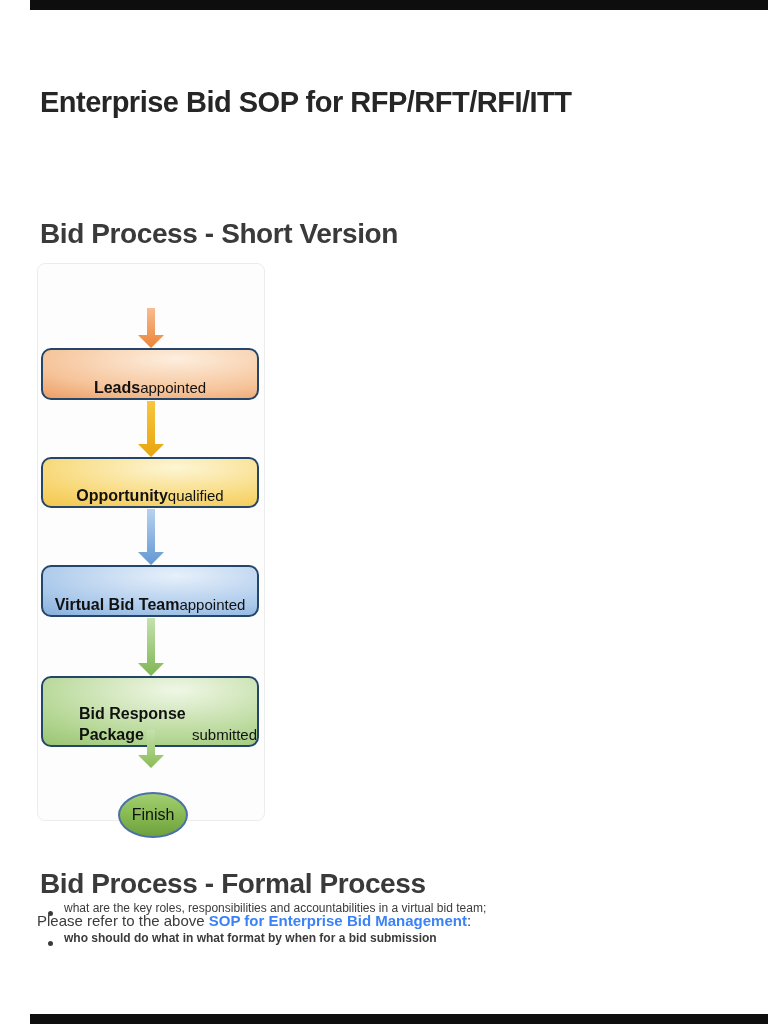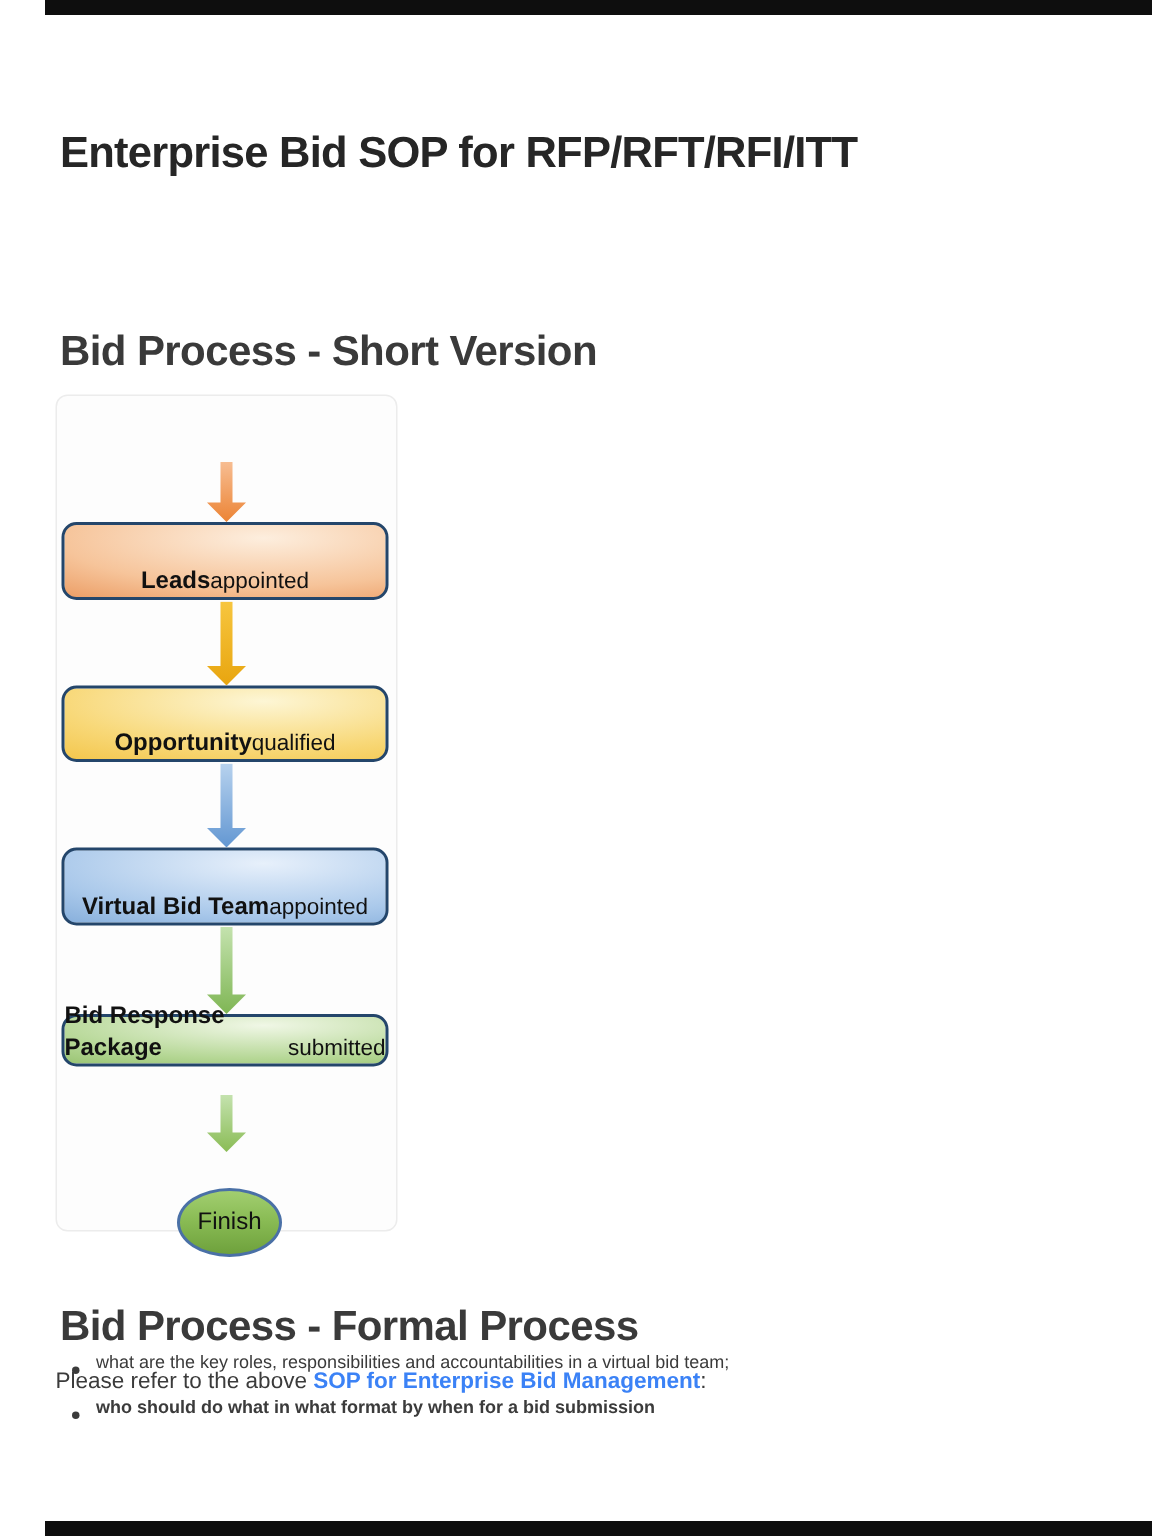--- a/index.html
+++ b/index.html
@@ -56,22 +56,22 @@
     line-height:21px;color:#111;
   }
   .node-box .t1{font-size:16px;font-weight:bold;}
   .node-box .t2{font-size:15px;}
   .box-leads{top:84px;height:52px;
     background:radial-gradient(140% 150% at 62% 18%, #fdeede 0%, #f6c49a 45%, #e0722a 100%);}
   .box-opportunity{top:193px;height:51px;
     background:radial-gradient(140% 150% at 62% 18%, #fdf6d5 0%, #f8d878 45%, #eeb21a 100%);}
   .box-vbt{top:301px;height:52px;
     background:radial-gradient(140% 150% at 62% 18%, #e7f0fb 0%, #a9c8ea 48%, #5b8fc9 100%);}
-  .box-brp{top:412px;height:35px;
-    background:radial-gradient(140% 150% at 62% 18%, #f0f7e6 0%, #b5d795 48%, #76ac47 100%);}
+  .box-brp{top:412px;height:71px;
+    background:radial-gradient(140% 150% at 62% 18%, #f0f7e6 0%, #b5d795 48%, #76ac47 100%);padding-left:36px;}
 
   .flow-arrow{
     position:absolute;left:100px;width:26px;
     clip-path:polygon(9px 0, 17px 0, 17px calc(100% - 13px), 26px calc(100% - 13px),
                       13px 100%, 0 calc(100% - 13px), 9px calc(100% - 13px));
     filter:drop-shadow(0 0 1px rgba(0,0,0,0.18));
   }
   .arrow-1{top:44px;height:40px;background:linear-gradient(180deg,#f7bd92 0%,#ec8435 100%);}
   .arrow-2{top:137px;height:56px;background:linear-gradient(180deg,#f7c63f 0%,#e8a50f 100%);}
   .arrow-3{top:245px;height:56px;background:linear-gradient(180deg,#b7d2ee 0%,#6397d2 100%);}

